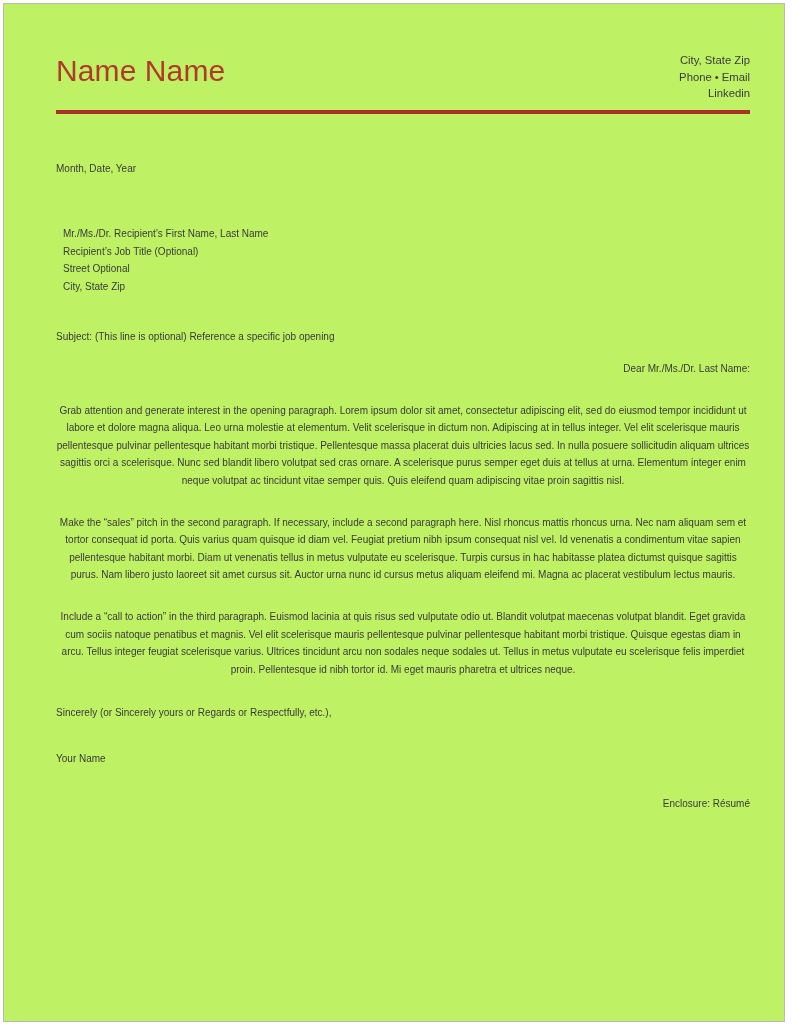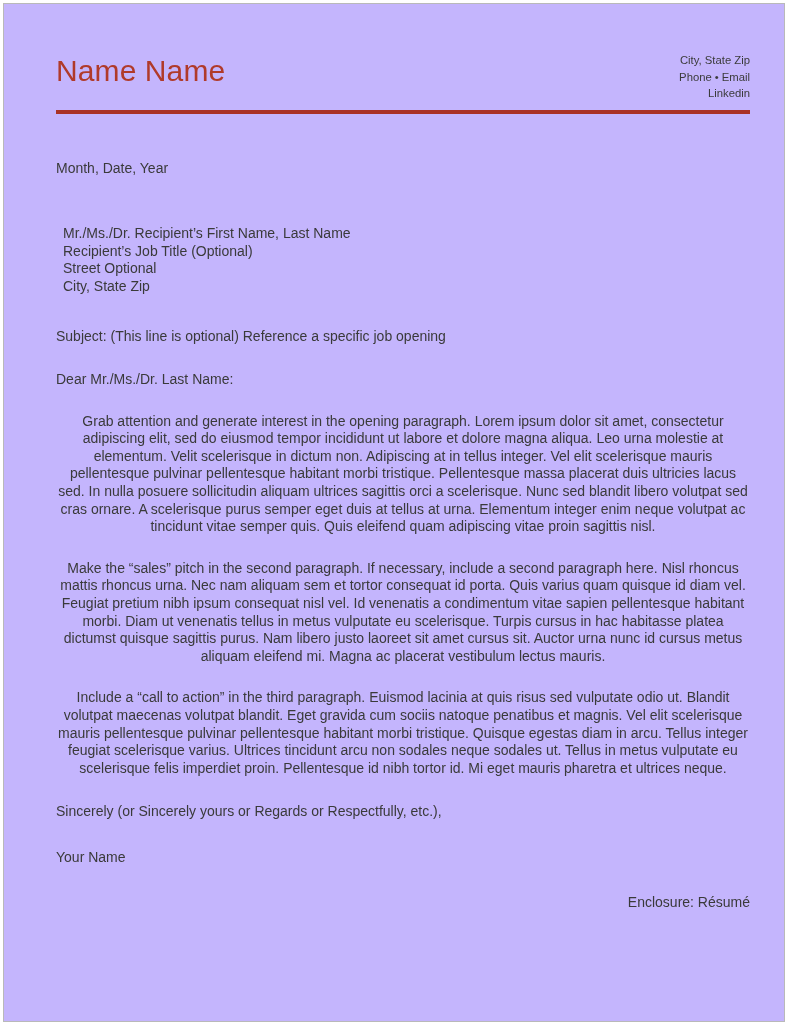--- a/index.html
+++ b/index.html
@@ -12,21 +12,21 @@
     height: 1034px;
     font-family: "Liberation Sans", sans-serif;
     overflow: hidden;
   }
   .page {
     position: absolute;
     left: 3px;
     top: 3px;
     width: 782px;
     height: 1019px;
-    background: #c4b5fd;
+    background: #bef264;
     border: 1px solid #b9b9b9;
     box-sizing: border-box;
   }
   .sheet {
     position: absolute;
     left: 52px;
     top: 44px;
     width: 694px;
   }
   
@@ -60,38 +60,39 @@
   }
   .rule {
     margin-top: 8px;
     height: 4px;
     background: #a93226;
     width: 694px;
   }
   
   .letter-body {
     color: #3a3a3a;
-    font-size: 14px;
+    font-size: 10px;
     line-height: 17.6px;
   }
   .date-line {
     margin-top: 46px;
   }
   .recipient-block {
     margin-top: 48px;
   }
   .recipient-line {
     white-space: nowrap;
     margin-left: 7px;
   }
   .subject-line {
     margin-top: 33px;
   }
   .salutation {
-    margin-top: 25px;
+    margin-top: 14px;
+    text-align: right;
   }
   .paragraph {
     margin-top: 24px;
     text-align: center;
   }
   .closing {
     margin-top: 26px;
   }
   .signature-name {
     margin-top: 28px;

